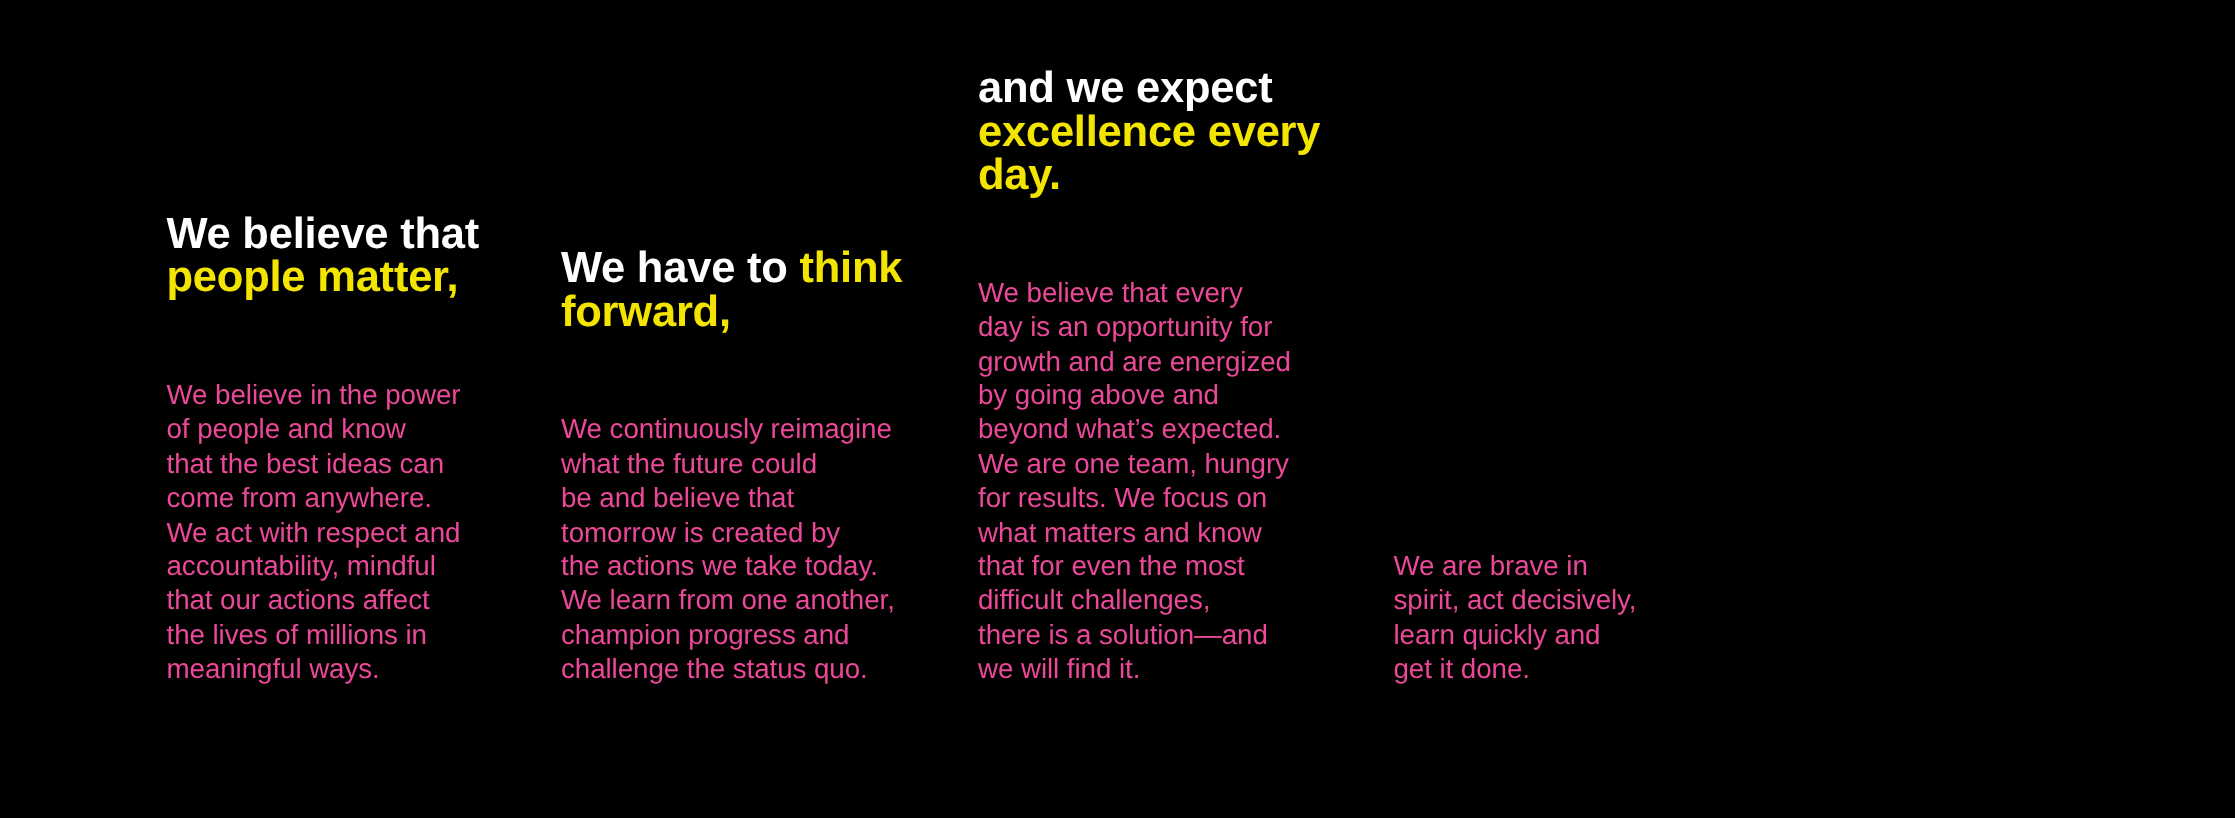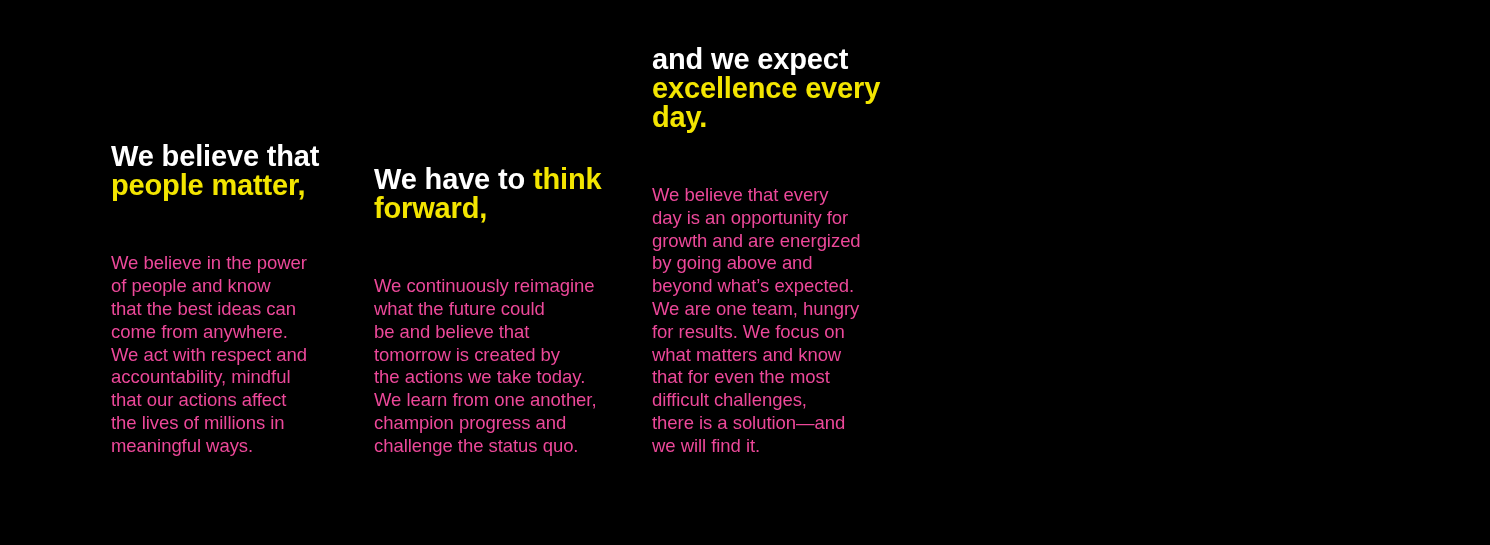--- a/index.html
+++ b/index.html
@@ -115,17 +115,21 @@
 We are one team, hungry
 for results. We focus on
 what matters and know
 that for even the most
 difficult challenges,
 there is a solution—and
 we will find it.</p>
     </div>
 
     <div class="value-column col-3">
+      <p class="value-body">We are brave in
+spirit, act decisively,
+learn quickly and
+get it done.</p>
     </div>
 
 
   </div>
 </div>
 
 </body></html>

